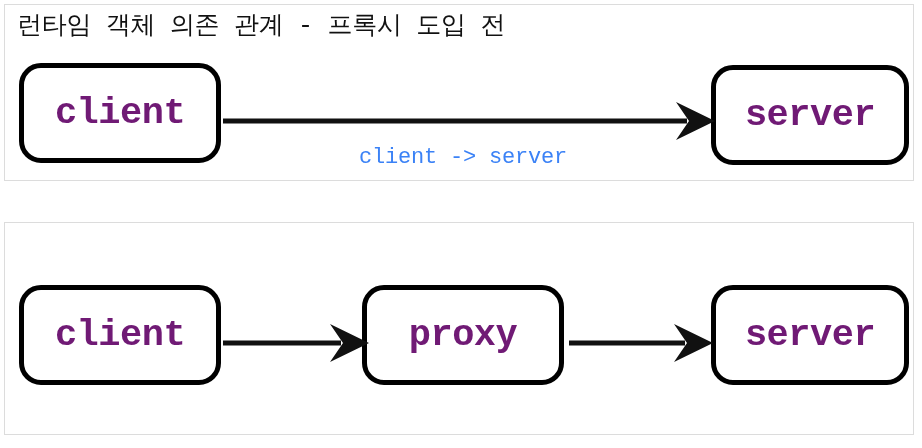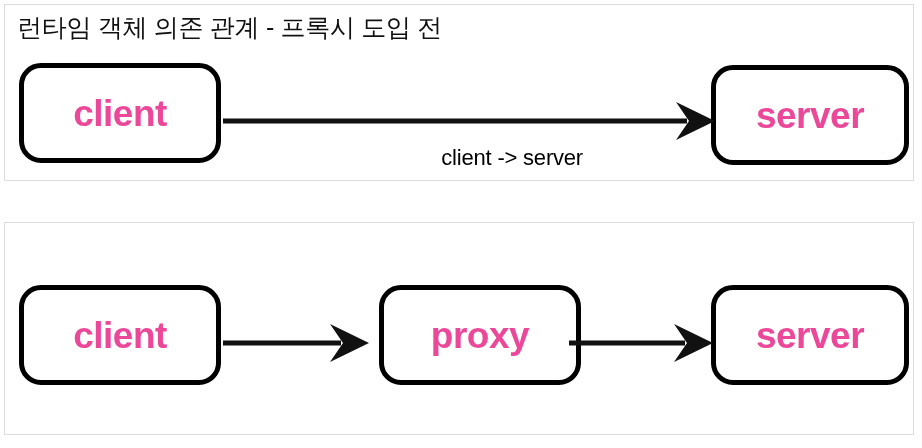--- a/index.html
+++ b/index.html
@@ -15,20 +15,21 @@
     overflow: hidden;
     position: relative;
   }
 
   .canvas {
     position: absolute;
     left: 0;
     top: 0;
     width: 922px;
     height: 448px;
+    font-family: Liberation Mono, monospace;
   }
 
   
   .panel {
     position: absolute;
     left: 4px;
     width: 910px;
     background: #ffffff;
     border: 1px solid #dcdcdc;
     box-sizing: border-box;
@@ -57,31 +58,31 @@
     border-radius: 22px;
     display: flex;
     align-items: center;
     justify-content: center;
   }
   .node-label {
     font-size: 37px;
     font-weight: 700;
     letter-spacing: -0.5px;
     line-height: 1;
-    color: #ec4899;
+    color: #701a75;
     white-space: nowrap;
   }
 
   
   #n1-client { left: 14px;  top: 58px; width: 202px; height: 100px; }
   #n1-server { left: 706px; top: 60px; width: 198px; height: 100px; }
 
   
   #n2-client { left: 14px;  top: 62px; width: 202px; height: 100px; }
-  #n2-proxy  { left: 374px; top: 62px; width: 202px; height: 100px; }
+  #n2-proxy  { left: 357px; top: 62px; width: 202px; height: 100px; }
   #n2-server { left: 706px; top: 62px; width: 198px; height: 100px; }
 
   
   .arrow {
     position: absolute;
     overflow: visible;
   }
   .arrow-line {
     stroke: #111111;
     stroke-linecap: butt;
@@ -94,23 +95,23 @@
   #a2 { left: 216px; top: 96px;  width: 148px; height: 48px; }
   #a3 { left: 562px; top: 96px;  width: 146px; height: 48px; }
 
   
   .edge-label {
     position: absolute;
     font-size: 22px;
     font-weight: 400;
     line-height: 26px;
     letter-spacing: -0.2px;
-    color: #000000;
+    color: #3b82f6;
     white-space: nowrap;
-    text-align: right;
+    text-align: left;
   }
   #lbl1 { left: 354px; top: 140px; width: 224px; }
   #lbl2 { left: 350px; top: 176px; width: 224px; }
 </style>
 </head>
 <body>
 
 <div class="canvas">
 
   <section class="panel" id="panel-before">

